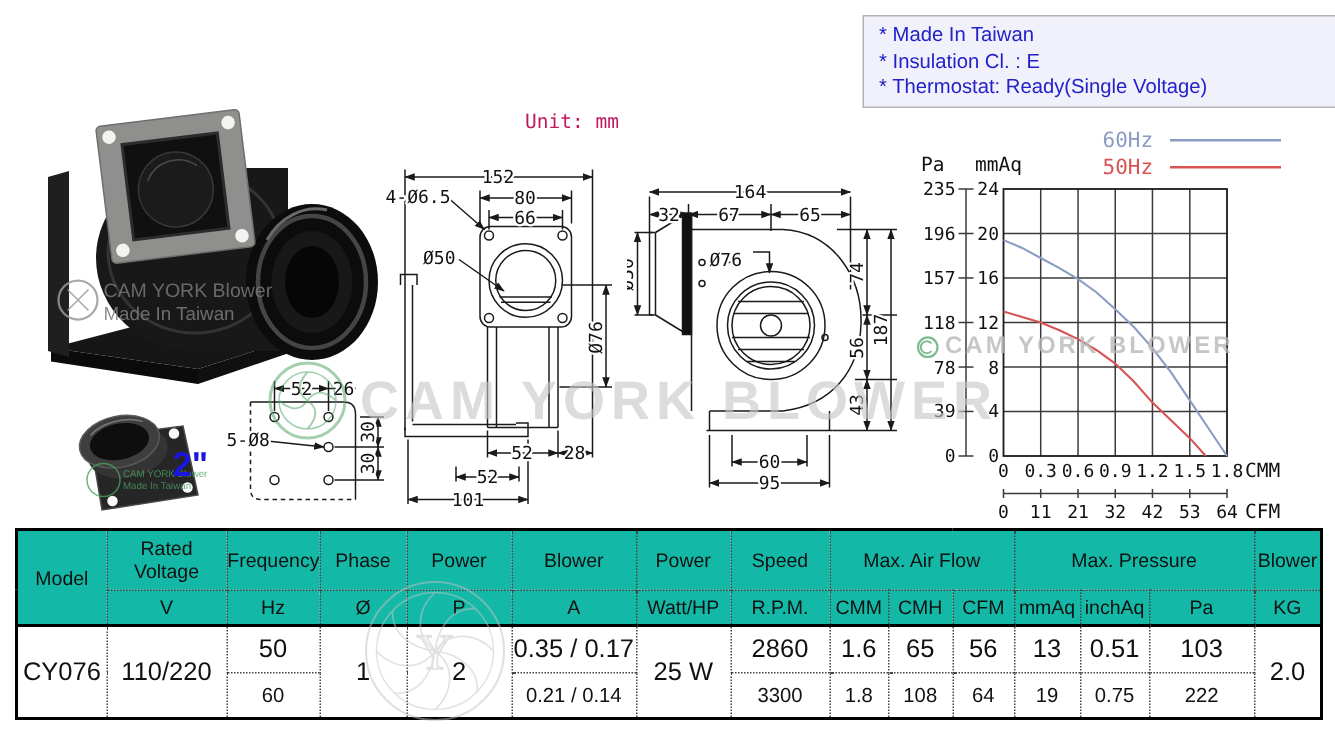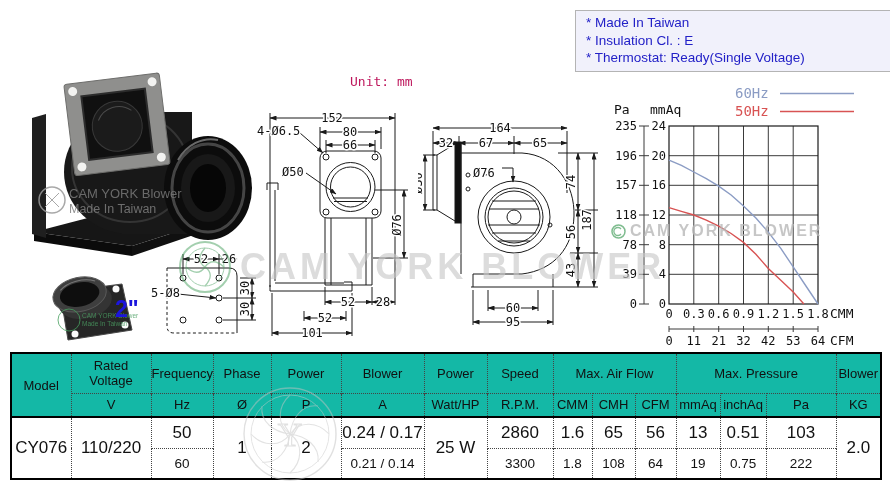--- a/index.html
+++ b/index.html
@@ -414,21 +414,21 @@
           <td class="hdr">inchAq</td>
           <td class="hdr">Pa</td>
           <td class="hdr">KG</td>
         </tr>
         <tr class="b1" style="height:31px">
           <td rowspan="2">CY076</td>
           <td rowspan="2">110/220</td>
           <td>50</td>
           <td rowspan="2">1</td>
           <td rowspan="2">2</td>
-          <td>0.24 / 0.17</td>
+          <td>0.35 / 0.17</td>
           <td rowspan="2">25 W</td>
           <td>2860</td>
           <td>1.6</td>
           <td>65</td>
           <td>56</td>
           <td>13</td>
           <td>0.51</td>
           <td>103</td>
           <td rowspan="2">2.0</td>
         </tr>

